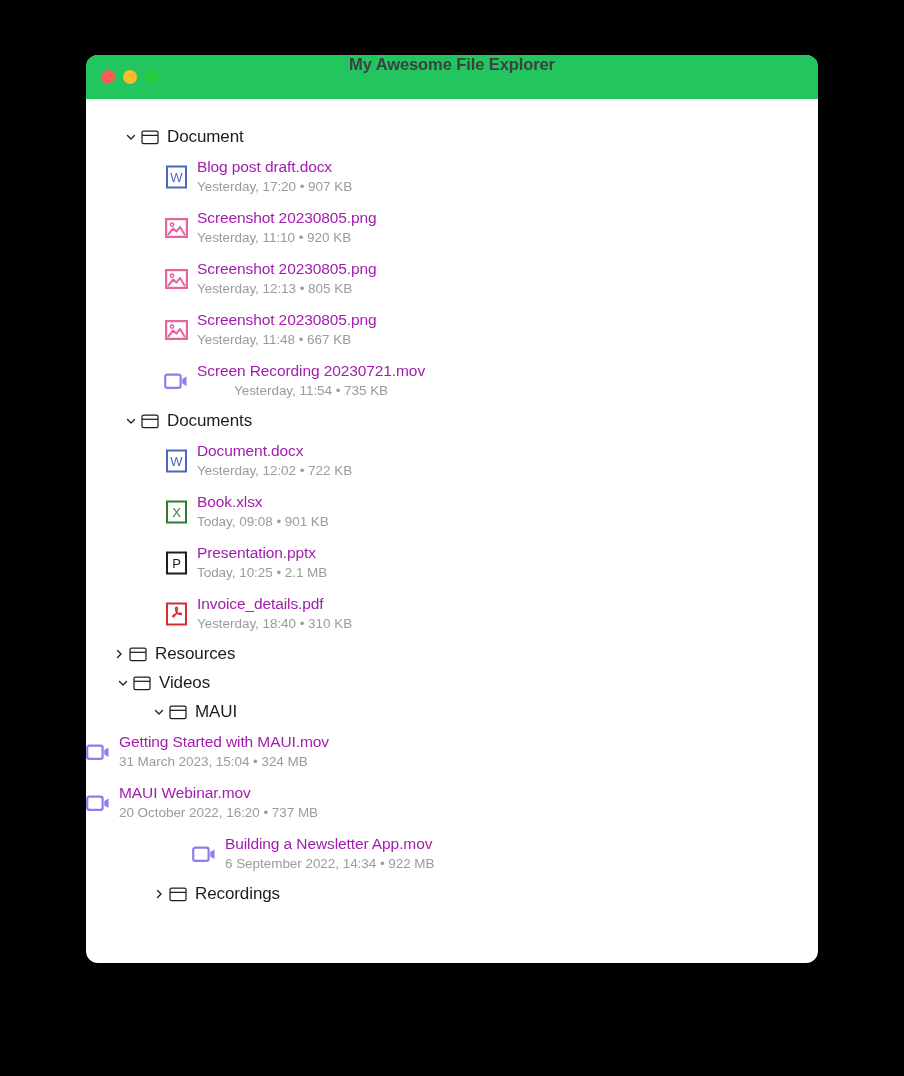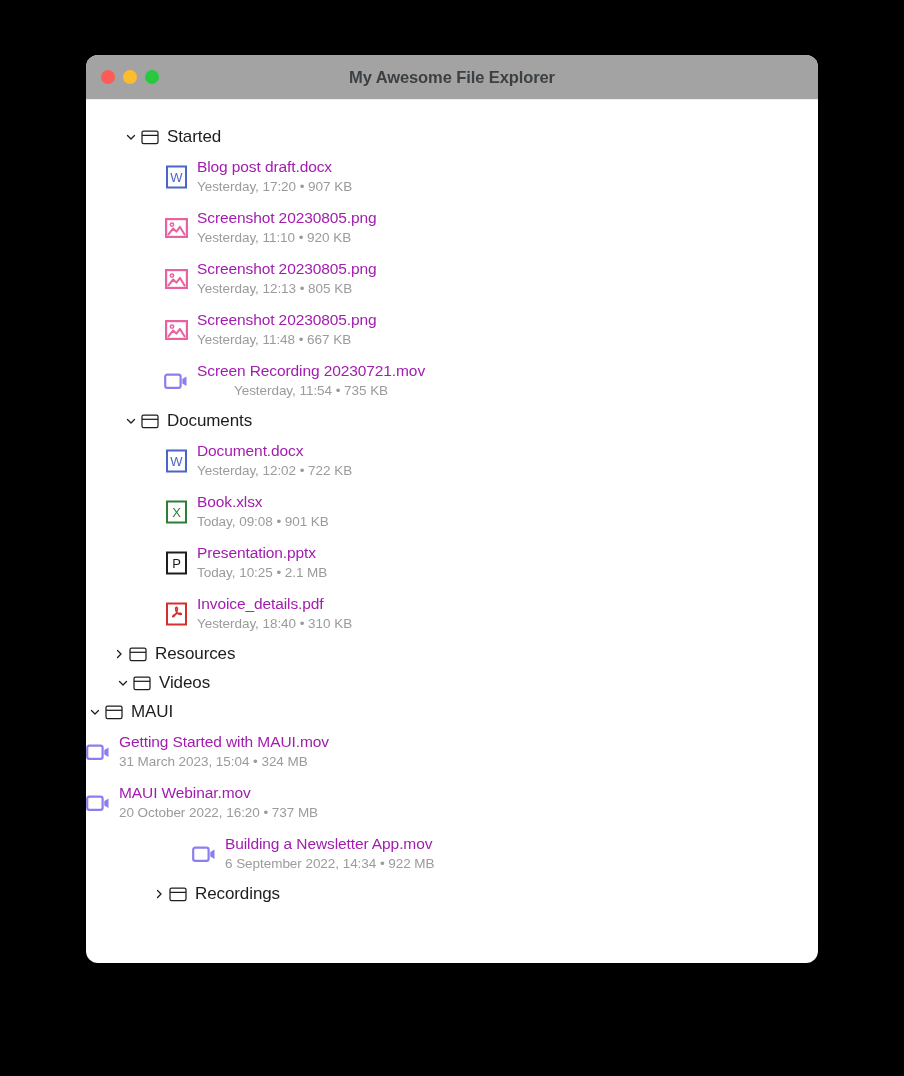--- a/index.html
+++ b/index.html
@@ -23,25 +23,25 @@
     background: #ffffff;
     border-radius: 12px;
     overflow: hidden;
     display: flex;
     flex-direction: column;
   }
 
   #titlebar {
     height: 45px;
     min-height: 45px;
-    background: #a3a3a3;
+    background: #22c55e;
     border-bottom: 1px solid #e9eef2;
     position: relative;
     display: flex;
-    align-items: center;
+    align-items: flex-start;
   }
 
   #traffic-lights {
     position: absolute;
     left: 15px;
     top: 50%;
     transform: translateY(-50%);
     display: flex;
     gap: 8px;
   }
@@ -151,21 +151,21 @@
           <svg width="12" height="12" viewBox="0 0 12 12" xmlns="http://www.w3.org/2000/svg">
             <path d="M2.5 4.5 L6 8 L9.5 4.5" fill="none" stroke="#1d1d1f" stroke-width="1.3" stroke-linecap="round" stroke-linejoin="round"></path>
           </svg>
         </span>
         <span class="folder-icon">
           <svg width="18" height="16" viewBox="0 0 18 16" xmlns="http://www.w3.org/2000/svg">
             <rect x="1" y="2" width="16" height="12.5" rx="1.6" fill="none" stroke="#1d1d1f" stroke-width="1.25"></rect>
             <line x1="1" y1="6.3" x2="17" y2="6.3" stroke="#1d1d1f" stroke-width="1.25"></line>
           </svg>
         </span>
-        <span class="folder-label">Started</span>
+        <span class="folder-label">Document</span>
       </div>
       <div class="file-row" style="padding-left: 78px;">
         <span class="file-icon">
           <svg width="21" height="24" viewBox="0 0 21 24" xmlns="http://www.w3.org/2000/svg">
             <rect x="1" y="1.5" width="19" height="21" fill="#ffffff" stroke="#4a66c4" stroke-width="2"></rect>
             <text x="10.5" y="16.8" font-family="Liberation Sans, sans-serif" font-size="13" font-weight="400" fill="#4a66c4" text-anchor="middle">W</text>
           </svg>
         </span>
         <span class="file-text">
           <span class="file-name">Blog post draft.docx</span>
@@ -306,21 +306,21 @@
           </svg>
         </span>
         <span class="folder-icon">
           <svg width="18" height="16" viewBox="0 0 18 16" xmlns="http://www.w3.org/2000/svg">
             <rect x="1" y="2" width="16" height="12.5" rx="1.6" fill="none" stroke="#1d1d1f" stroke-width="1.25"></rect>
             <line x1="1" y1="6.3" x2="17" y2="6.3" stroke="#1d1d1f" stroke-width="1.25"></line>
           </svg>
         </span>
         <span class="folder-label">Videos</span>
       </div>
-      <div class="folder-row" style="">
+      <div class="folder-row" style="padding-left: 64px;">
         <span class="chevron">
           <svg width="12" height="12" viewBox="0 0 12 12" xmlns="http://www.w3.org/2000/svg">
             <path d="M2.5 4.5 L6 8 L9.5 4.5" fill="none" stroke="#1d1d1f" stroke-width="1.3" stroke-linecap="round" stroke-linejoin="round"></path>
           </svg>
         </span>
         <span class="folder-icon">
           <svg width="18" height="16" viewBox="0 0 18 16" xmlns="http://www.w3.org/2000/svg">
             <rect x="1" y="2" width="16" height="12.5" rx="1.6" fill="none" stroke="#1d1d1f" stroke-width="1.25"></rect>
             <line x1="1" y1="6.3" x2="17" y2="6.3" stroke="#1d1d1f" stroke-width="1.25"></line>
           </svg>

